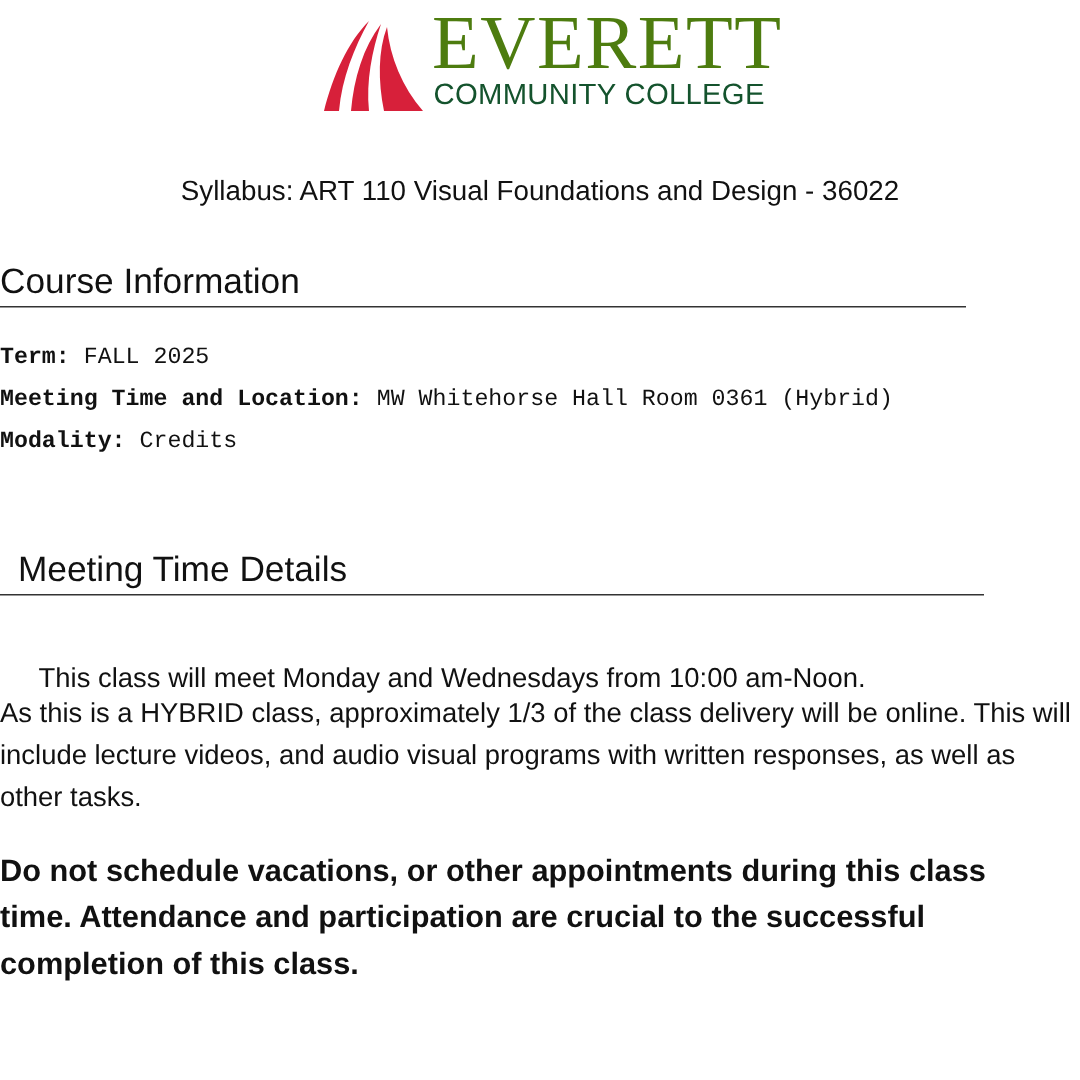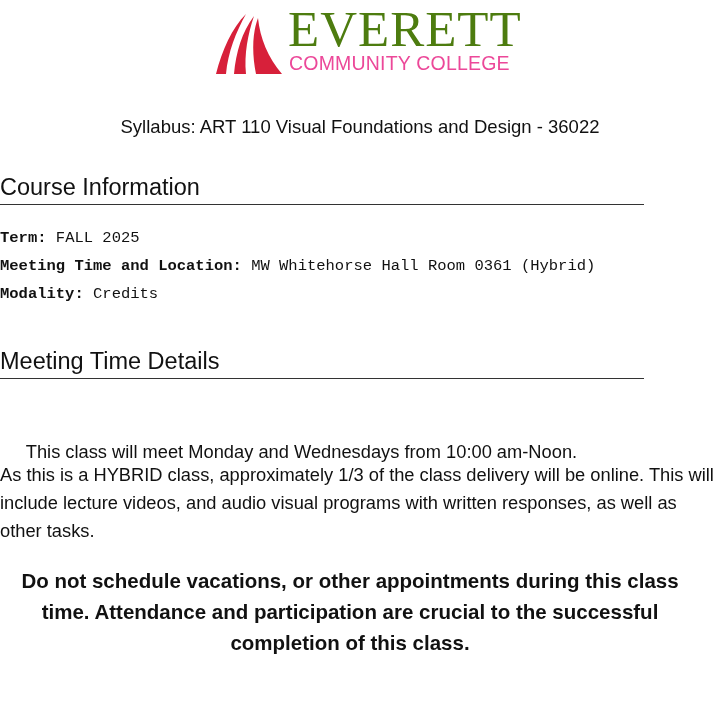--- a/index.html
+++ b/index.html
@@ -13,39 +13,39 @@
     }
     .logo svg.mark { position: absolute; left: 0; top: 2px; }
     .logo .word1 {
       position: absolute; left: 74px; top: -6px;
       font-family: "Liberation Serif", serif; font-size: 51px; letter-spacing: 1px;
       color: #4d7c0f; line-height: 1; white-space: nowrap;
     }
     .logo .word2 {
       position: absolute; left: 75px; top: 44px;
       font-family: "Liberation Sans", sans-serif; font-size: 19.5px; letter-spacing: 0.2px;
-      color: #ec4899; line-height: 1; white-space: nowrap; transform: scaleX(1.0); transform-origin: left;
+      color: #14532d; line-height: 1; white-space: nowrap; transform: scaleX(1.0); transform-origin: left;
     }
     .syllabus-title {
       position: absolute; left: 0; width: 720px; top: 116px;
       text-align: center; font-size: 18.5px; color: #111;
     }
     h2 {
       position: absolute; left: 0; width: 644px; margin: 0;
       font-weight: normal; font-size: 23.5px; color: #111;
       border-bottom: 1px solid #333; padding-bottom: 3px; line-height: 1.15;
     }
     .h-course { top: 174px; }
-    .h-meeting { top: 348px; }
+    .h-meeting { top: 366px; padding-left: 12px; }
     .info { position: absolute; left: 0; font-size: 15.5px; line-height: 28px; font-family: Liberation Mono, monospace; }
     .info .row b { font-weight: bold; }
     .p { position: absolute; left: 0; width: 720px; font-size: 18.3px; line-height: 28px; margin: 0; }
     .p1 { top: 438px; padding-left: 21px; }
     .p2 { top: 461px; width: 722px; }
-    .p3 { top: 565px; font-weight: bold; font-size: 20.5px; line-height: 31px; width: 700px; text-align: center; }
+    .p3 { top: 565px; font-weight: bold; font-size: 20.5px; line-height: 31px; width: 700px; }
   </style>
 </head>
 <body>
 
 <div class="logo">
   <svg class="mark" width="70" height="64" viewBox="0 0 70 64">
     <path d="M2 62 C8 38 18 16 32 2 C22 20 14 40 12 62 Z" fill="#d7203a"></path>
     <path d="M20 62 C22 40 28 20 40 4 C34 22 30 42 32 62 Z" fill="#d7203a"></path>
     <path d="M42 62 C38 42 38 22 44 6 C46 26 54 46 68 62 Z" fill="#d7203a"></path>
   </svg>

